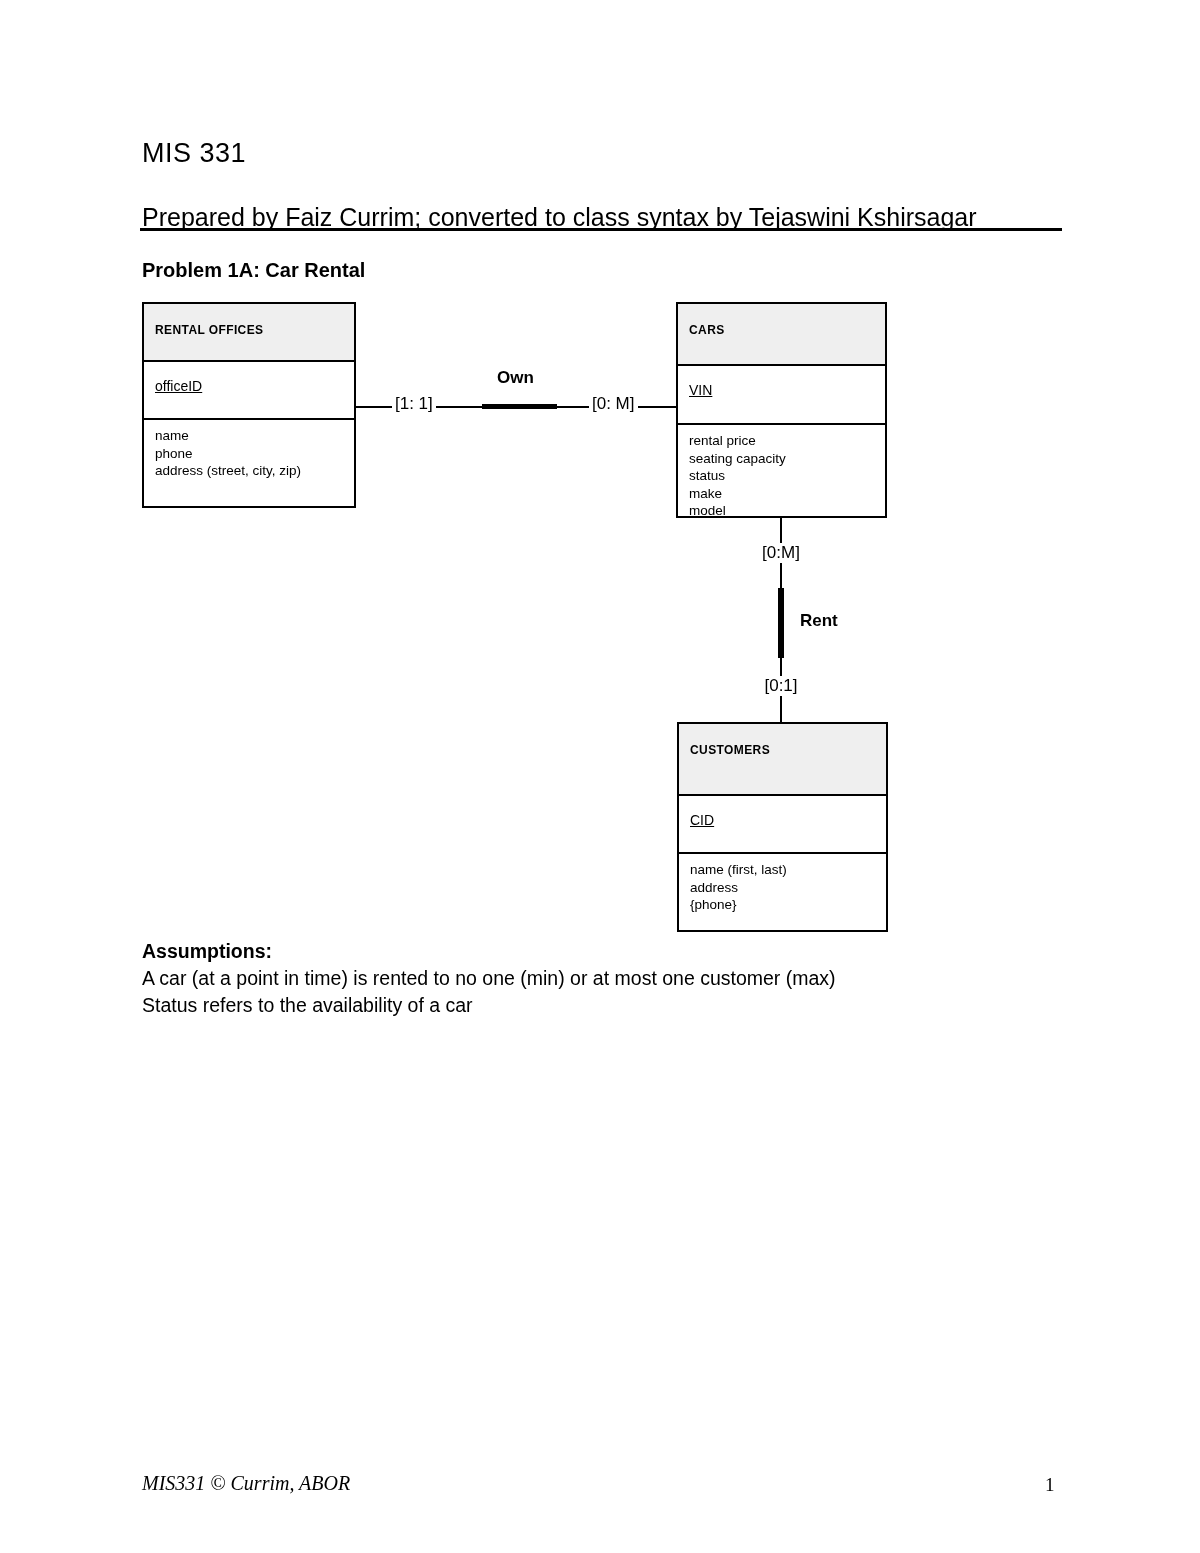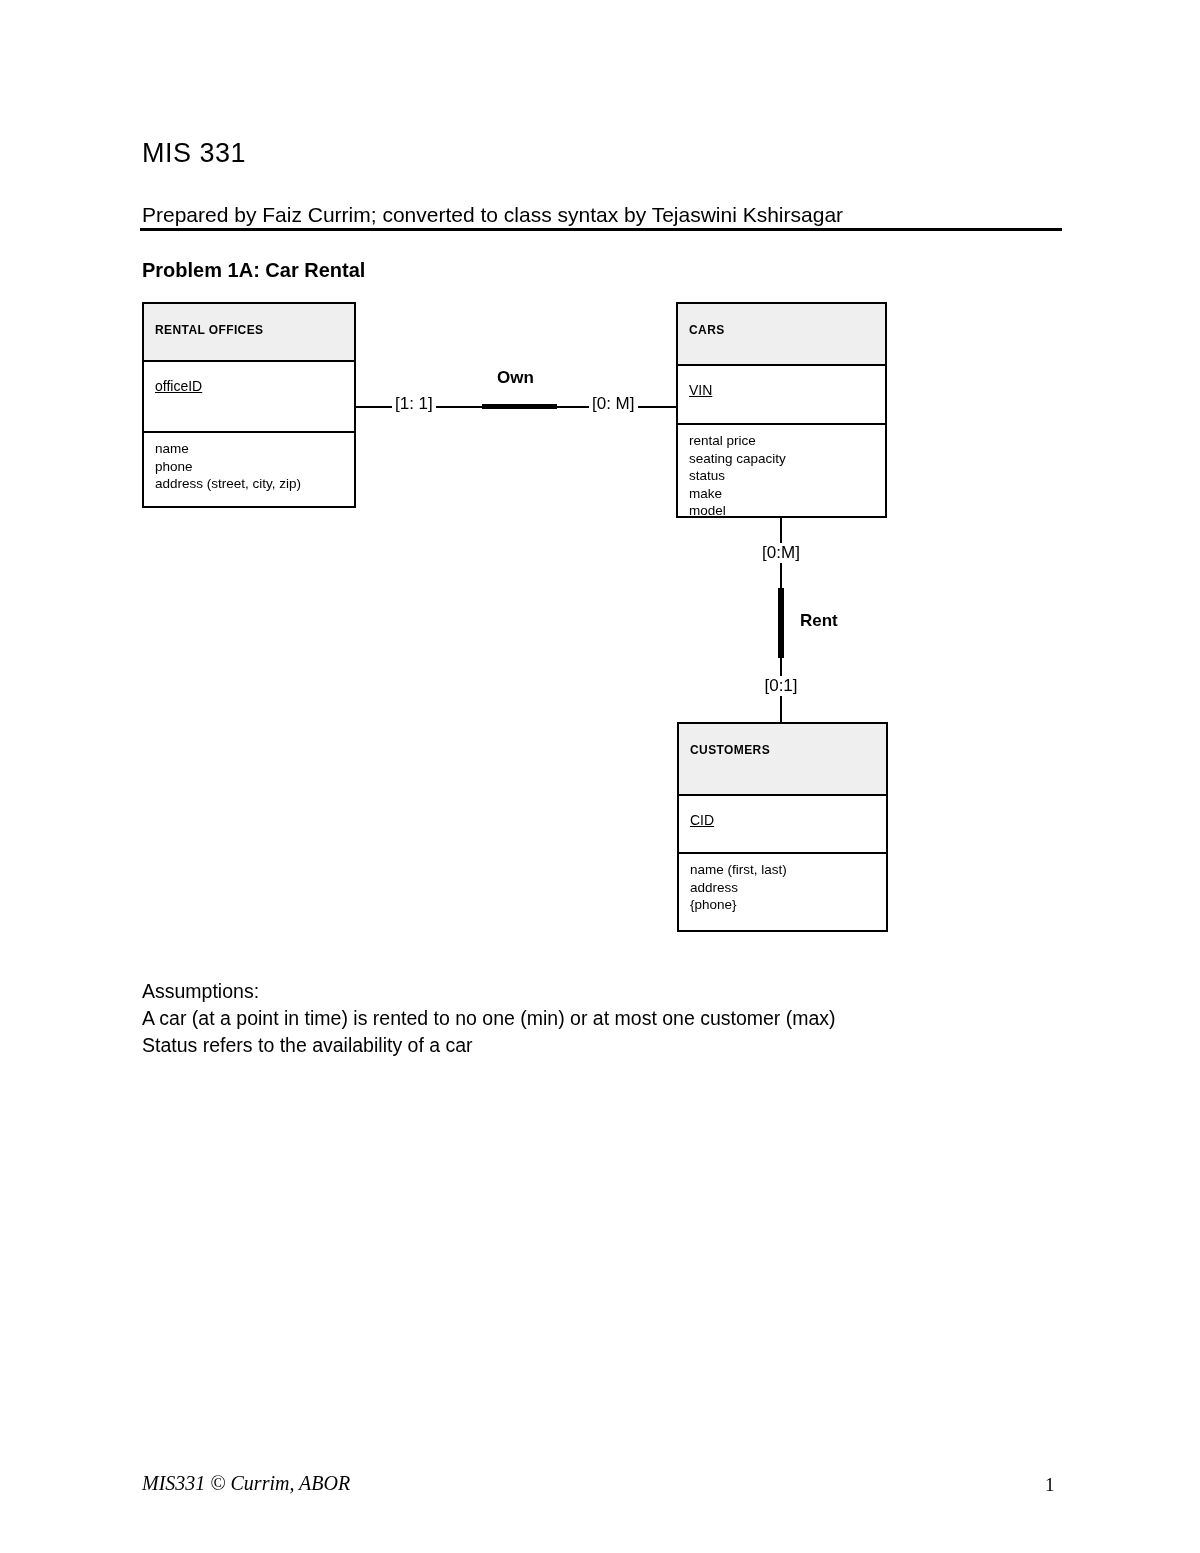--- a/index.html
+++ b/index.html
@@ -17,21 +17,21 @@
   .doc-title {
     position: absolute; left: 142px; top: 138px;
     font-size: 27px; font-weight: 400; letter-spacing: 0.5px;
   }
   .doc-sub1 {
     position: absolute; left: 142px; top: 177px;
     font-size: 19.5px;
   }
   .doc-sub2 {
     position: absolute; left: 142px; top: 203px;
-    font-size: 21px;
+    font-size: 25px;
   }
   .doc-rule {
     position: absolute; left: 140px; top: 228px;
     width: 922px; height: 3px; background: #000;
   }
   .problem-heading {
     position: absolute; left: 142px; top: 259px;
     font-size: 20px; font-weight: bold;
   }
 
@@ -60,21 +60,21 @@
   .entity .key span { text-decoration: underline; }
   .entity .attrs {
     box-sizing: border-box;
     padding: 7px 11px 0 11px;
     font-size: 13.5px;
     line-height: 17.5px;
   }
 
   #entity-rental-offices { left: 142px; top: 302px; width: 214px; height: 206px; }
   #entity-rental-offices .hdr { height: 58px; }
-  #entity-rental-offices .key { height: 71px; }
+  #entity-rental-offices .key { height: 58px; }
 
   #entity-cars { left: 676px; top: 302px; width: 211px; height: 216px; }
   #entity-cars .hdr { height: 62px; }
   #entity-cars .key { height: 59px; }
 
   #entity-customers { left: 677px; top: 722px; width: 211px; height: 210px; }
   #entity-customers .hdr { height: 72px; }
   #entity-customers .key { height: 58px; }
 
   .rel-line-h { position: absolute; height: 2px; background: #000; }
@@ -108,21 +108,21 @@
   #rent-name { left: 800px; top: 611px; }
   #rent-card-top    { left: 781px; top: 543px; transform: translateX(-50%); }
   #rent-card-bottom { left: 781px; top: 676px; transform: translateX(-50%); }
 
   
   .assumptions {
     position: absolute; left: 142px; top: 938px;
     font-size: 19.5px; line-height: 27px;
   }
   .assumptions p { margin: 0; }
-  .assumptions .hdg { font-weight: normal; margin-top: 40px; }
+  .assumptions .hdg { font-weight: bold; }
 
   
   .footer-left {
     position: absolute; left: 142px; top: 1472px;
     font-family: "Liberation Serif", serif;
     font-style: italic;
     font-size: 20px;
   }
   .footer-page {
     position: absolute; left: 1045px; top: 1474px;

